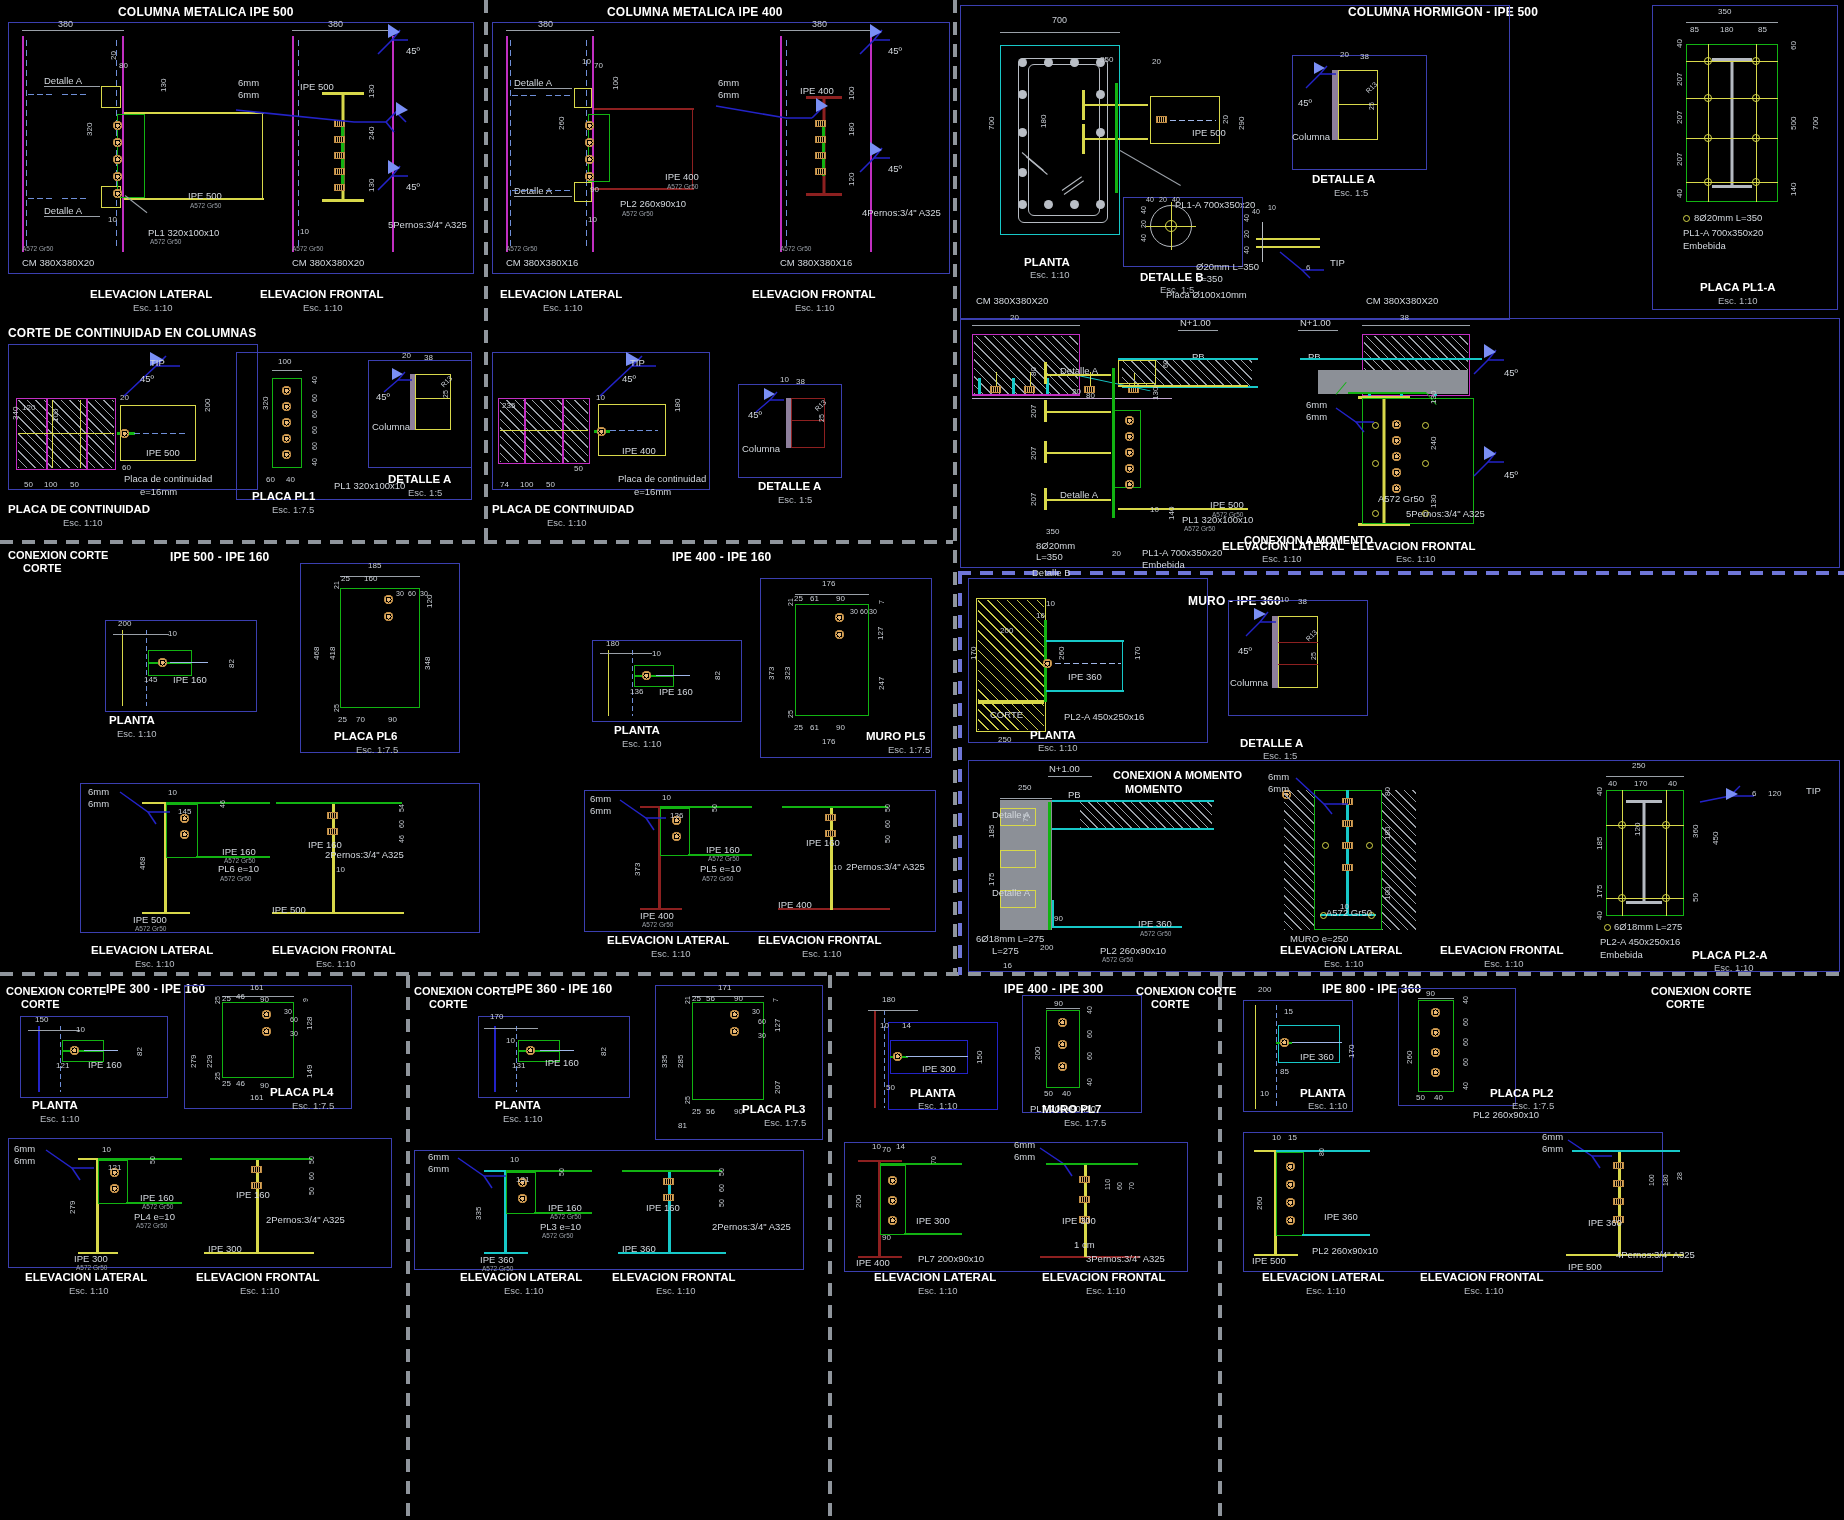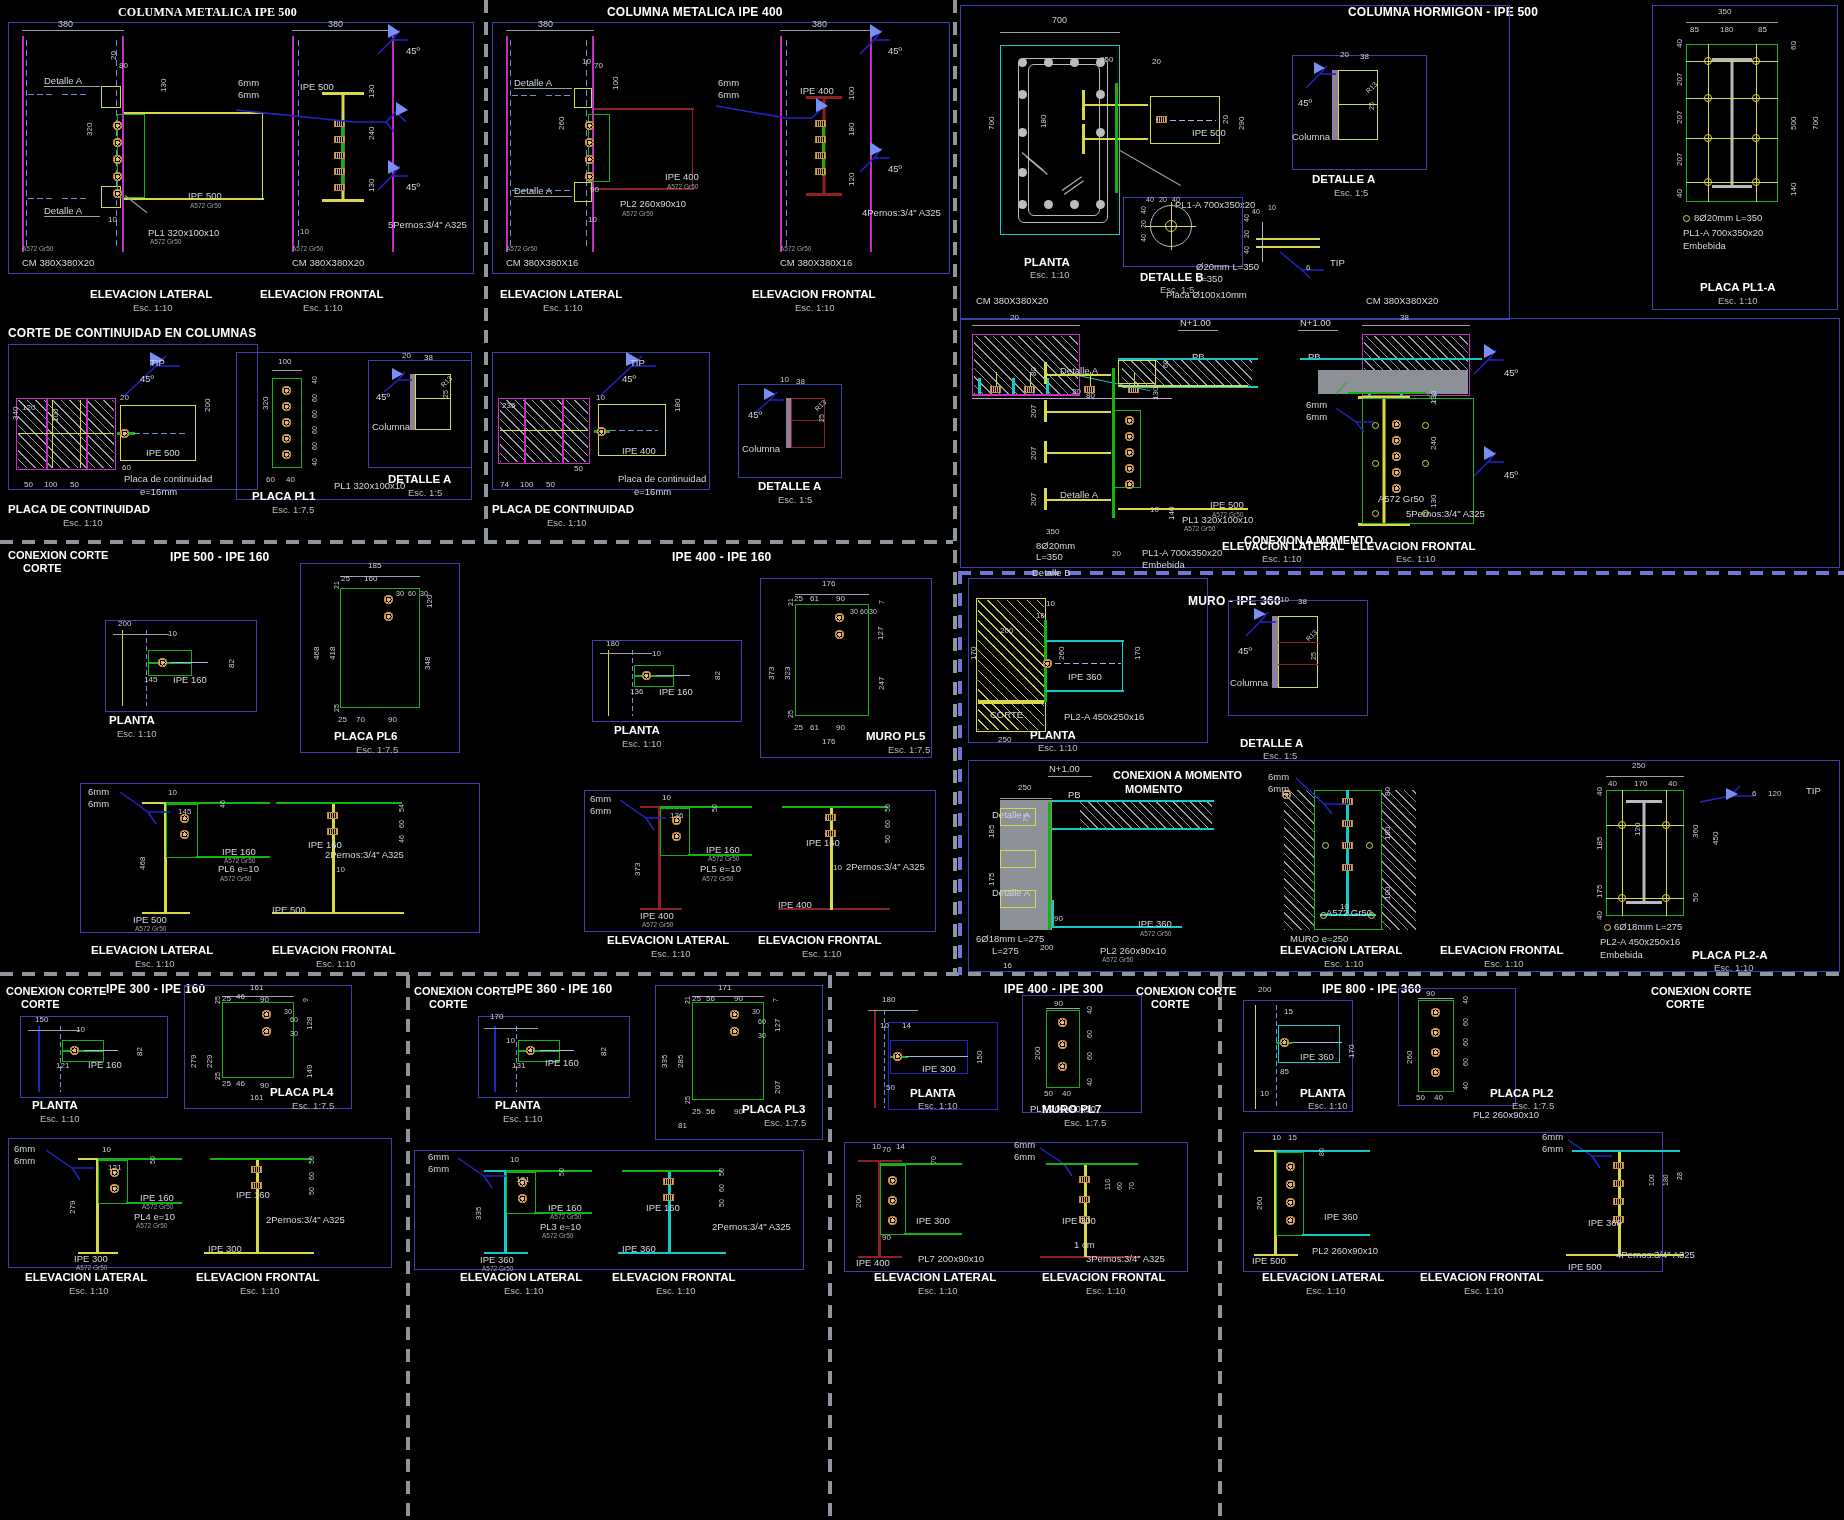--- a/index.html
+++ b/index.html
@@ -86,21 +86,21 @@
   <div class="sep-v" style="left:484px;top:0;height:540px;"></div>
   <div class="sep-v" style="left:953px;top:0;height:975px;"></div>
   <div class="sep-h" style="left:0;top:540px;width:953px;"></div>
   <div class="sep-h" style="left:0;top:972px;width:1844px;"></div>
   <div class="sep-v" style="left:406px;top:975px;height:545px;"></div>
   <div class="sep-v" style="left:828px;top:975px;height:545px;"></div>
   <div class="sep-v" style="left:1218px;top:975px;height:545px;"></div>
   <div class="sep-h blue" style="left:958px;top:571px;width:886px;"></div>
   <div class="sep-v blue" style="left:958px;top:571px;height:404px;"></div>
 
-  <div class="t title" style="left:118px;top:6px;font-family:Liberation Serif, serif;">COLUMNA METALICA IPE 500</div>
+  <div class="t title" style="left:118px;top:6px;">COLUMNA METALICA IPE 500</div>
   <div class="vp" style="left:8px;top:22px;width:466px;width:466px;height:252px;"></div>
 
   <div class="ln v mag" style="left:22px;top:36px;height:216px;width:2px;"></div>
   <div class="ln v mag" style="left:122px;top:36px;height:216px;width:2px;"></div>
   <div class="ln v" style="left:26px;top:40px;height:208px;background:repeating-linear-gradient(180deg,#6f8fd8 0 6px,transparent 6px 10px);"></div>
   <div class="ln v" style="left:116px;top:40px;height:208px;background:repeating-linear-gradient(180deg,#6f8fd8 0 6px,transparent 6px 10px);"></div>
   <div class="ln h" style="left:22px;top:30px;width:102px;"></div>
   <div class="t dim" style="left:58px;top:20px;">380</div>
 
   <div class="box yelb" style="left:101px;top:86px;width:20px;height:22px;"></div>

